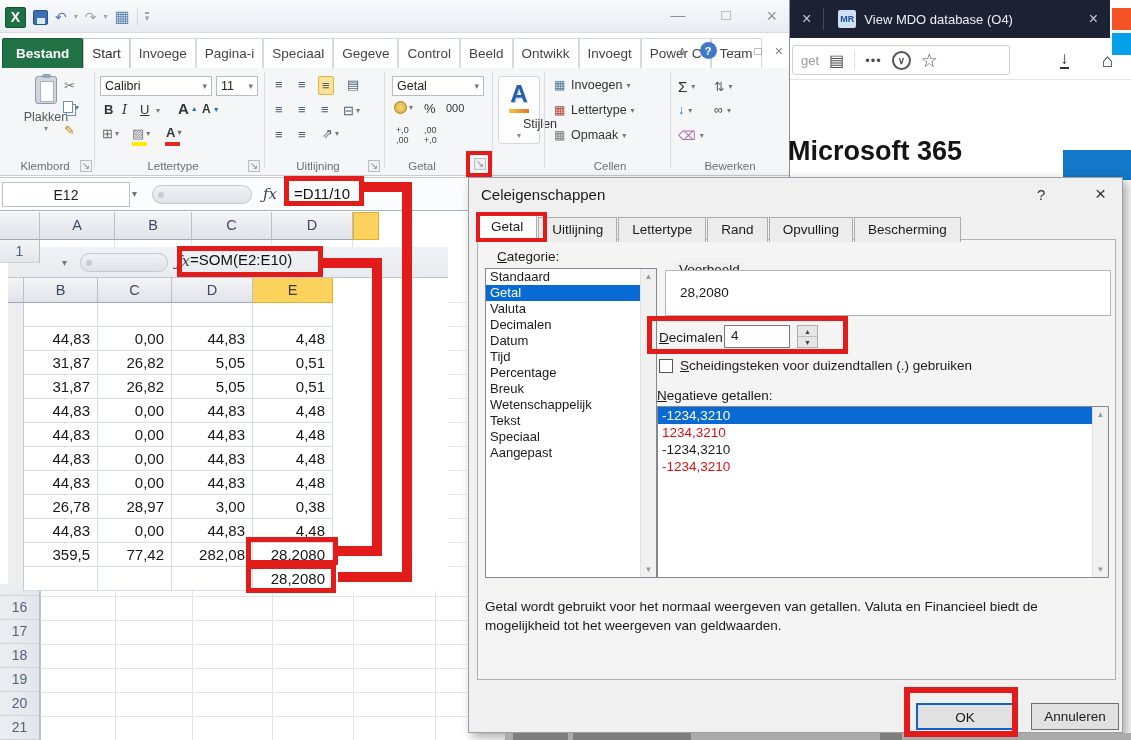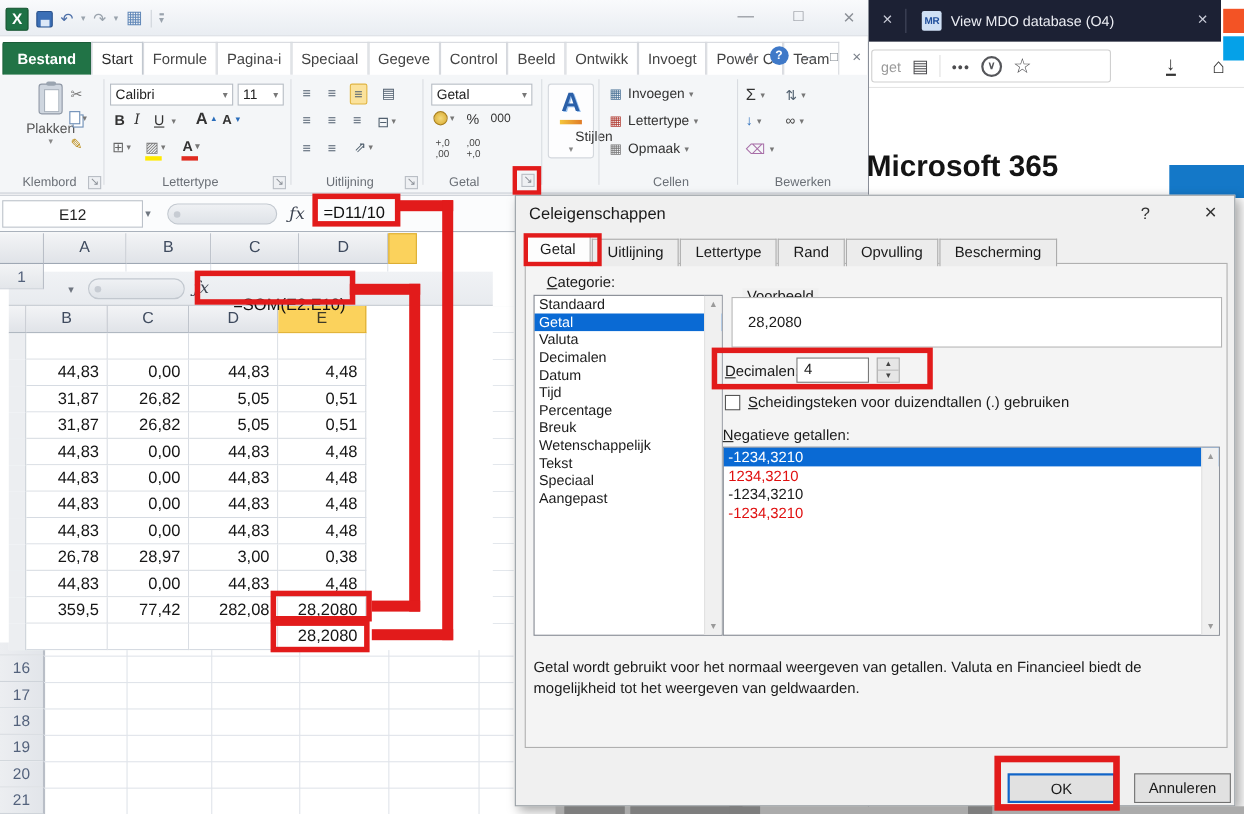--- a/index.html
+++ b/index.html
@@ -194,21 +194,21 @@
       <div class="wbtns">
         <span>—</span>
         <span>□</span>
         <span style="font-size:18px">×</span>
       </div>
     </div>
 
     <div class="rtabs" id="ribbon-tabs">
         <div class="rtab bestand">Bestand</div>
         <div class="rtab active">Start</div>
-        <div class="rtab">Formule</div>
+        <div class="rtab">Invoege</div>
         <div class="rtab">Pagina-i</div>
         <div class="rtab">Speciaal</div>
         <div class="rtab">Gegeve</div>
         <div class="rtab">Control</div>
         <div class="rtab">Beeld</div>
         <div class="rtab">Ontwikk</div>
         <div class="rtab">Invoegt</div>
         <div class="rtab">Power C</div>
         <div class="rtab">Team</div>
       </div>
@@ -384,21 +384,21 @@
         <div style="width: 77px;"></div>
         <div style="width: 80px;"></div>
         <div style="width: 81px;"></div>
       </div>
 
     <div class="inner">
       <div class="ifbar">
         <span style="position:absolute;left:54px;top:10px;font-size:10px;color:#6f7680">▾</span>
         <div class="fpill" style="left:72px; width:88px; top:6px;"></div>
         <div class="fx" style="left:168px; top:5px;">ƒx</div>
-        <div class="ftext" style="left:182px; top:22px;margin-left:22px;">=SOM(E2:E10)</div>
+        <div class="ftext" style="left:182px; top:4px;">=SOM(E2:E10)</div>
       </div>
       <div class="g2h" id="g2h">
           <div class="hdrcell" style="width: 16px;"></div>
           <div class="hdrcell" style="width: 74px;">B</div>
           <div class="hdrcell" style="width: 74px;">C</div>
           <div class="hdrcell" style="width: 81px;">D</div>
           <div class="hdrcell yellow" style="width: 80px;">E</div>
         </div>
       <div id="grid2rows">
           <div class="g2row">

